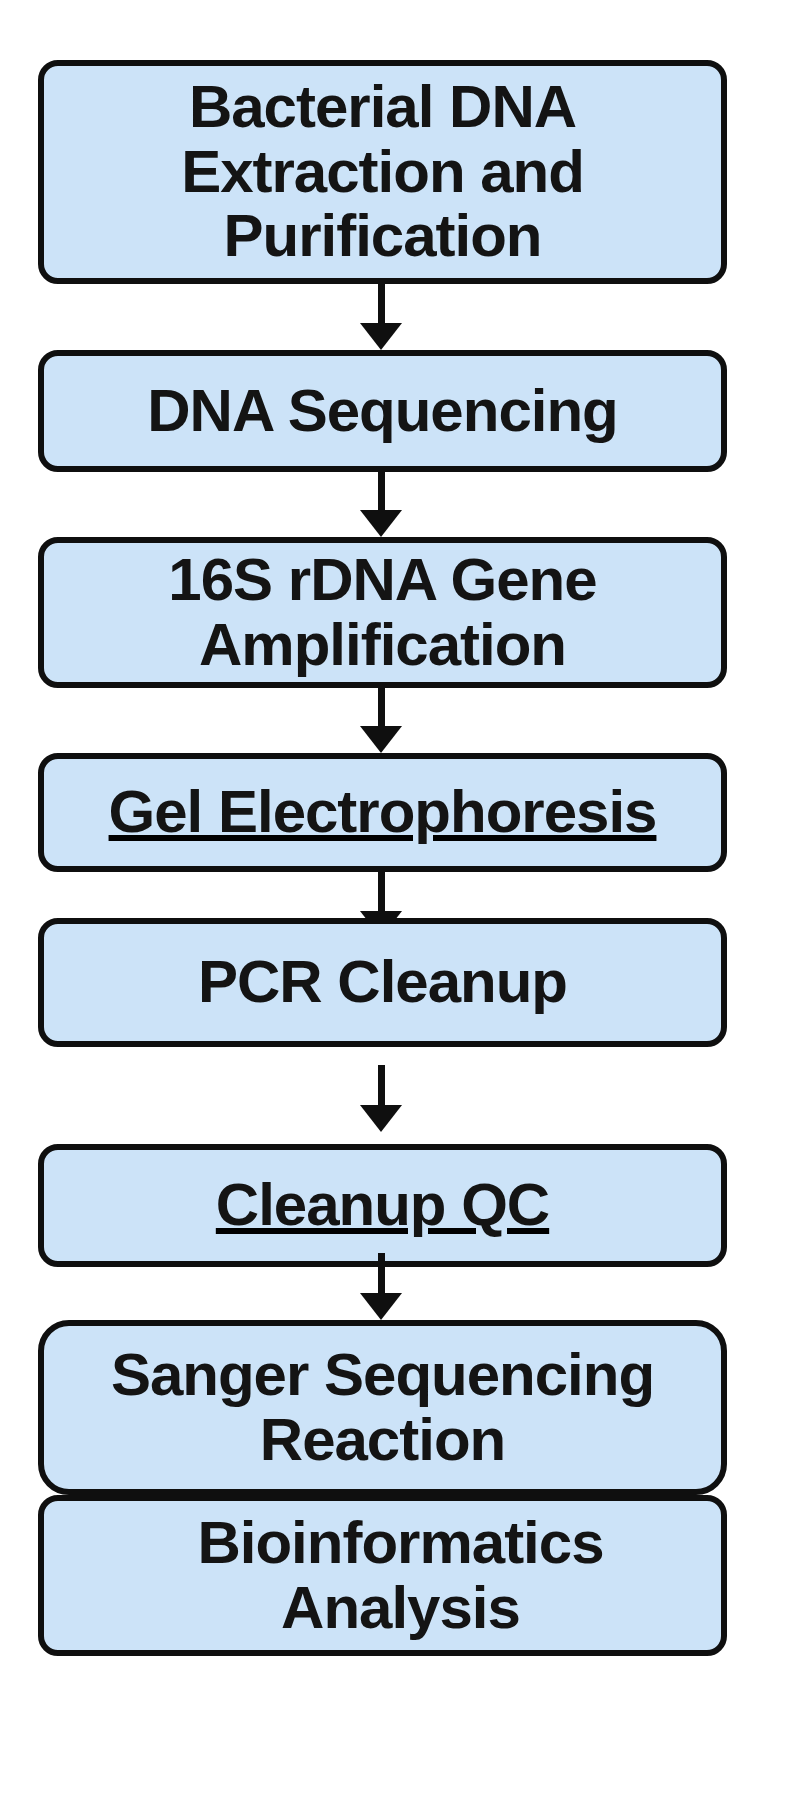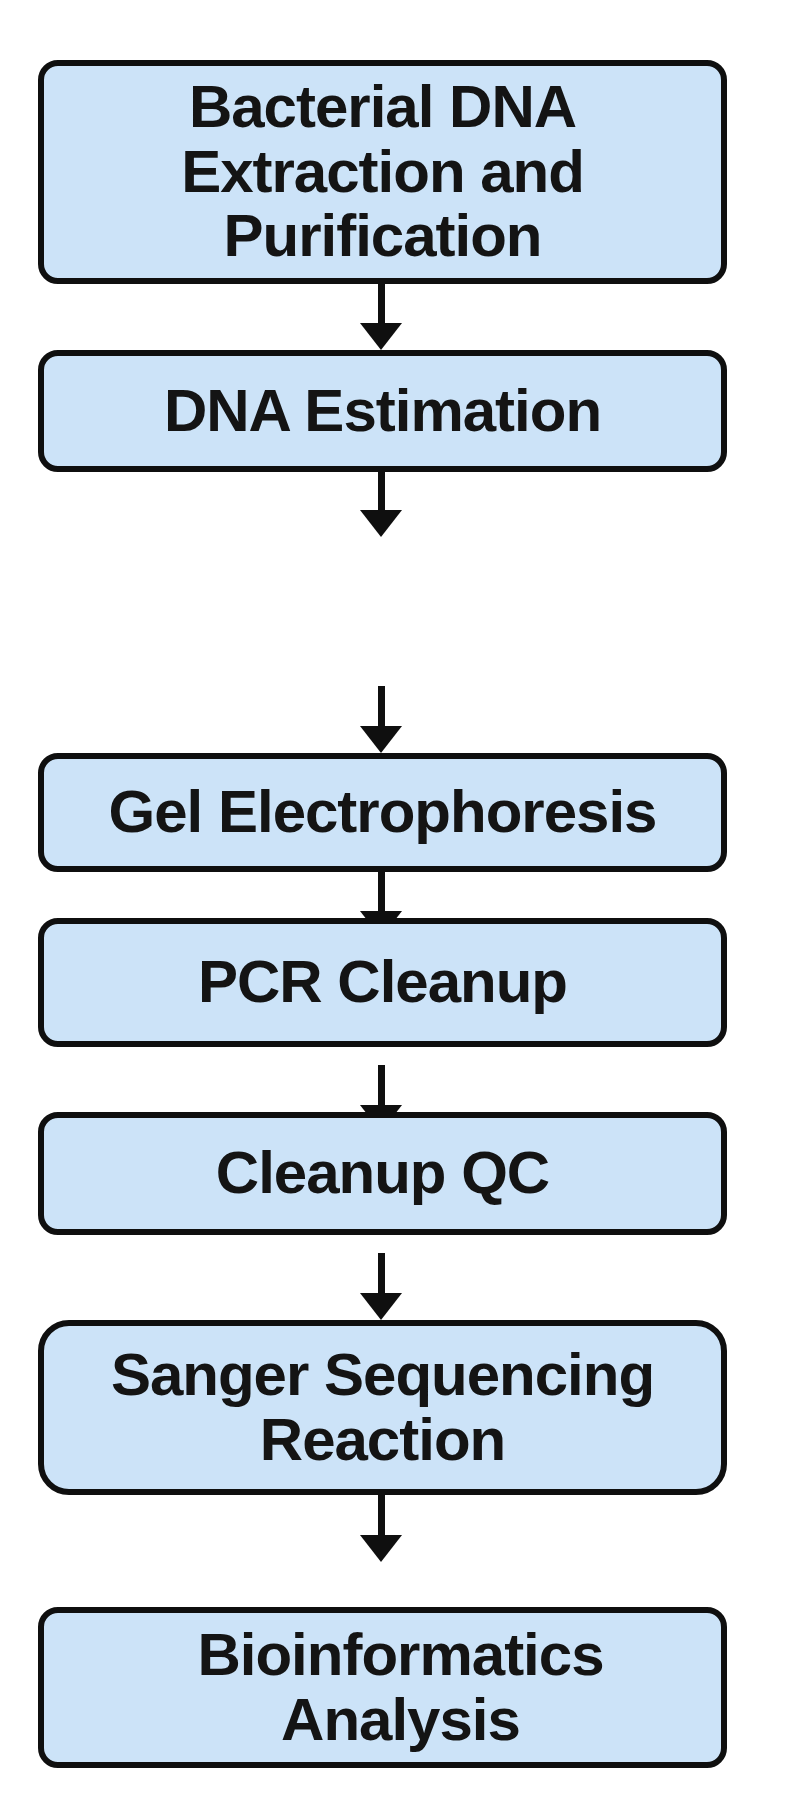--- a/index.html
+++ b/index.html
@@ -76,69 +76,73 @@
 Extraction and
 Purification</span>
   </div>
 
   <div class="arrow" style="top:282px; height:68px;">
     <div class="arrow-stem"></div>
     <div class="arrow-head"></div>
   </div>
 
   <div class="step-box" style="top:350px; height:122px;">
-    <span class="step-label">DNA Estimation</span>
+    <span class="step-label">DNA Sequencing</span>
   </div>
 
   <div class="arrow" style="top:470px; height:67px;">
     <div class="arrow-stem"></div>
     <div class="arrow-head"></div>
   </div>
 
+  <div class="step-box" style="top:537px; height:151px;">
+    <span class="step-label">16S rDNA Gene
+Amplification</span>
+  </div>
 
   <div class="arrow" style="top:686px; height:67px;">
     <div class="arrow-stem"></div>
     <div class="arrow-head"></div>
   </div>
 
-  <div class="step-box" style="top:753px; height:119px;">
+  <div class="step-box" style="top:753px; height:119px;text-decoration:underline;">
     <span class="step-label">Gel Electrophoresis</span>
   </div>
 
   <div class="arrow" style="top:870px; height:68px;">
     <div class="arrow-stem"></div>
     <div class="arrow-head"></div>
   </div>
 
   <div class="step-box" style="top:918px; height:129px;">
     <span class="step-label">PCR Cleanup</span>
   </div>
 
   <div class="arrow" style="top:1065px; height:67px;">
     <div class="arrow-stem"></div>
     <div class="arrow-head"></div>
   </div>
 
-  <div class="step-box" style="top:1112px; height:123px;">
+  <div class="step-box" style="top:1144px; height:123px;text-decoration:underline;">
     <span class="step-label">Cleanup QC</span>
   </div>
 
   <div class="arrow" style="top:1253px; height:67px;">
     <div class="arrow-stem"></div>
     <div class="arrow-head"></div>
   </div>
 
   <div class="step-box" style="top:1320px; height:175px;border-radius:31px;">
     <span class="step-label">Sanger Sequencing
 Reaction</span>
   </div>
 
   <div class="arrow" style="top:1493px; height:69px;">
     <div class="arrow-stem"></div>
     <div class="arrow-head"></div>
   </div>
 
-  <div class="step-box" style="top:1607px; height:161px;padding-left:36px;">
+  <div class="step-box" style="top:1495px; height:161px;padding-left:36px;">
     <span class="step-label">Bioinformatics
 Analysis</span>
   </div>
 
 </div>
 
 </body></html>

